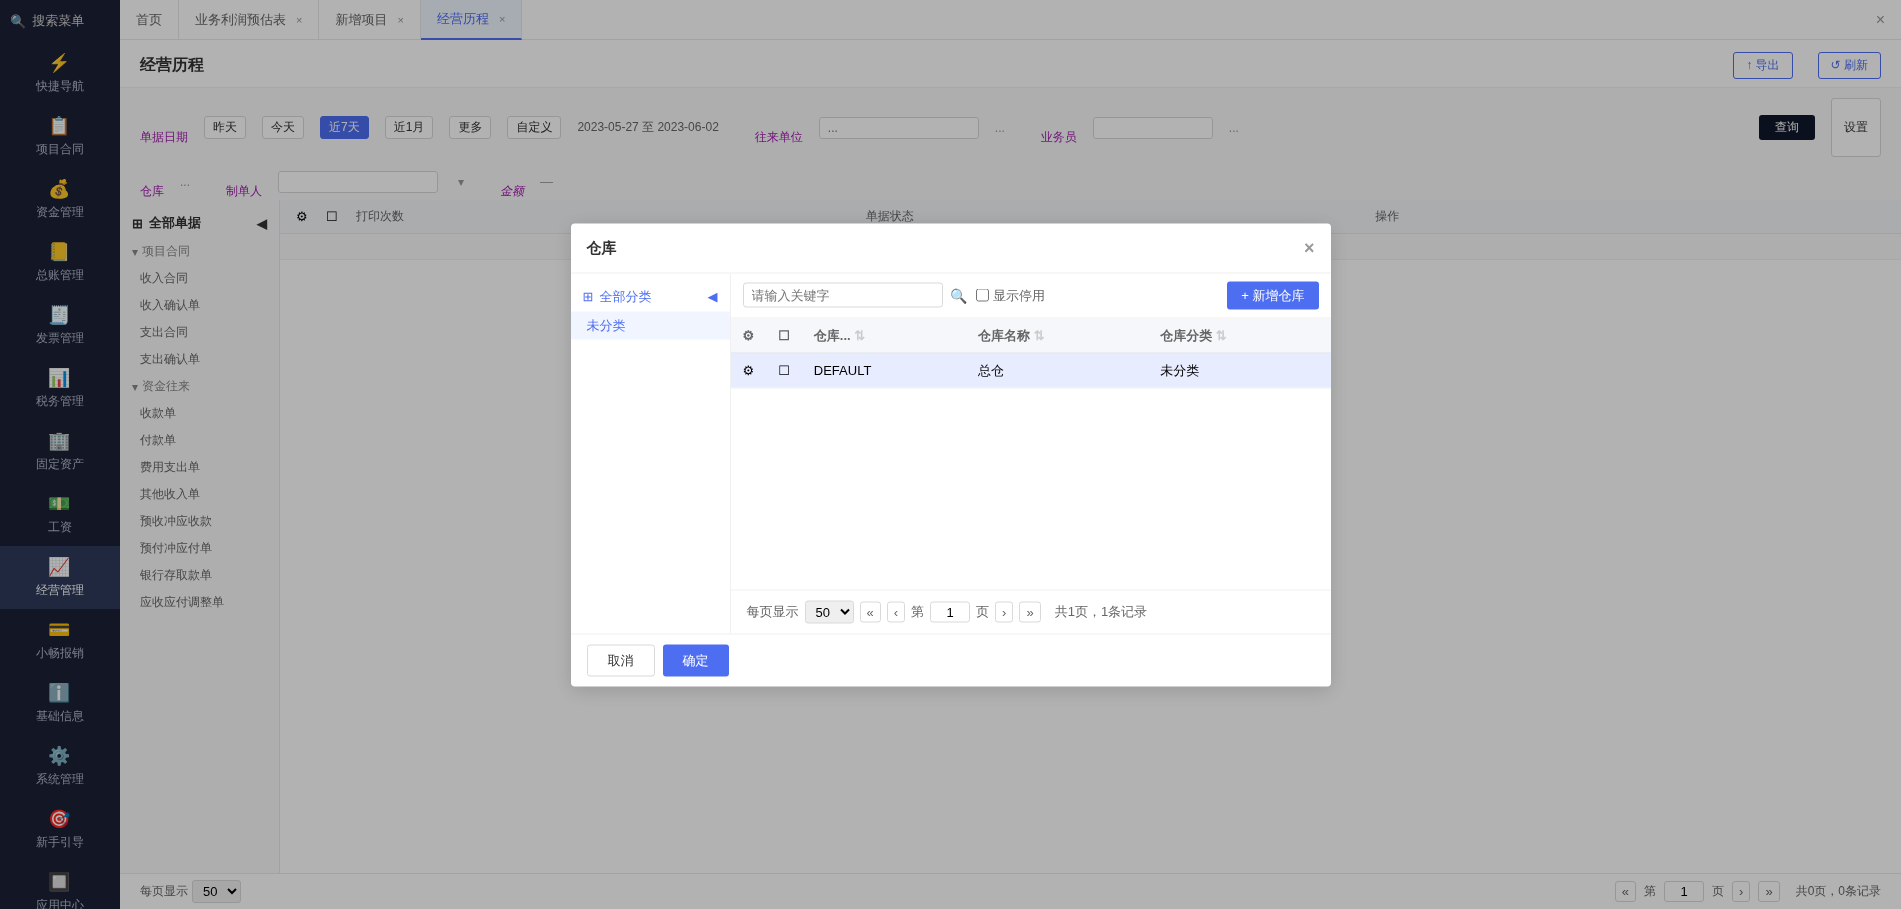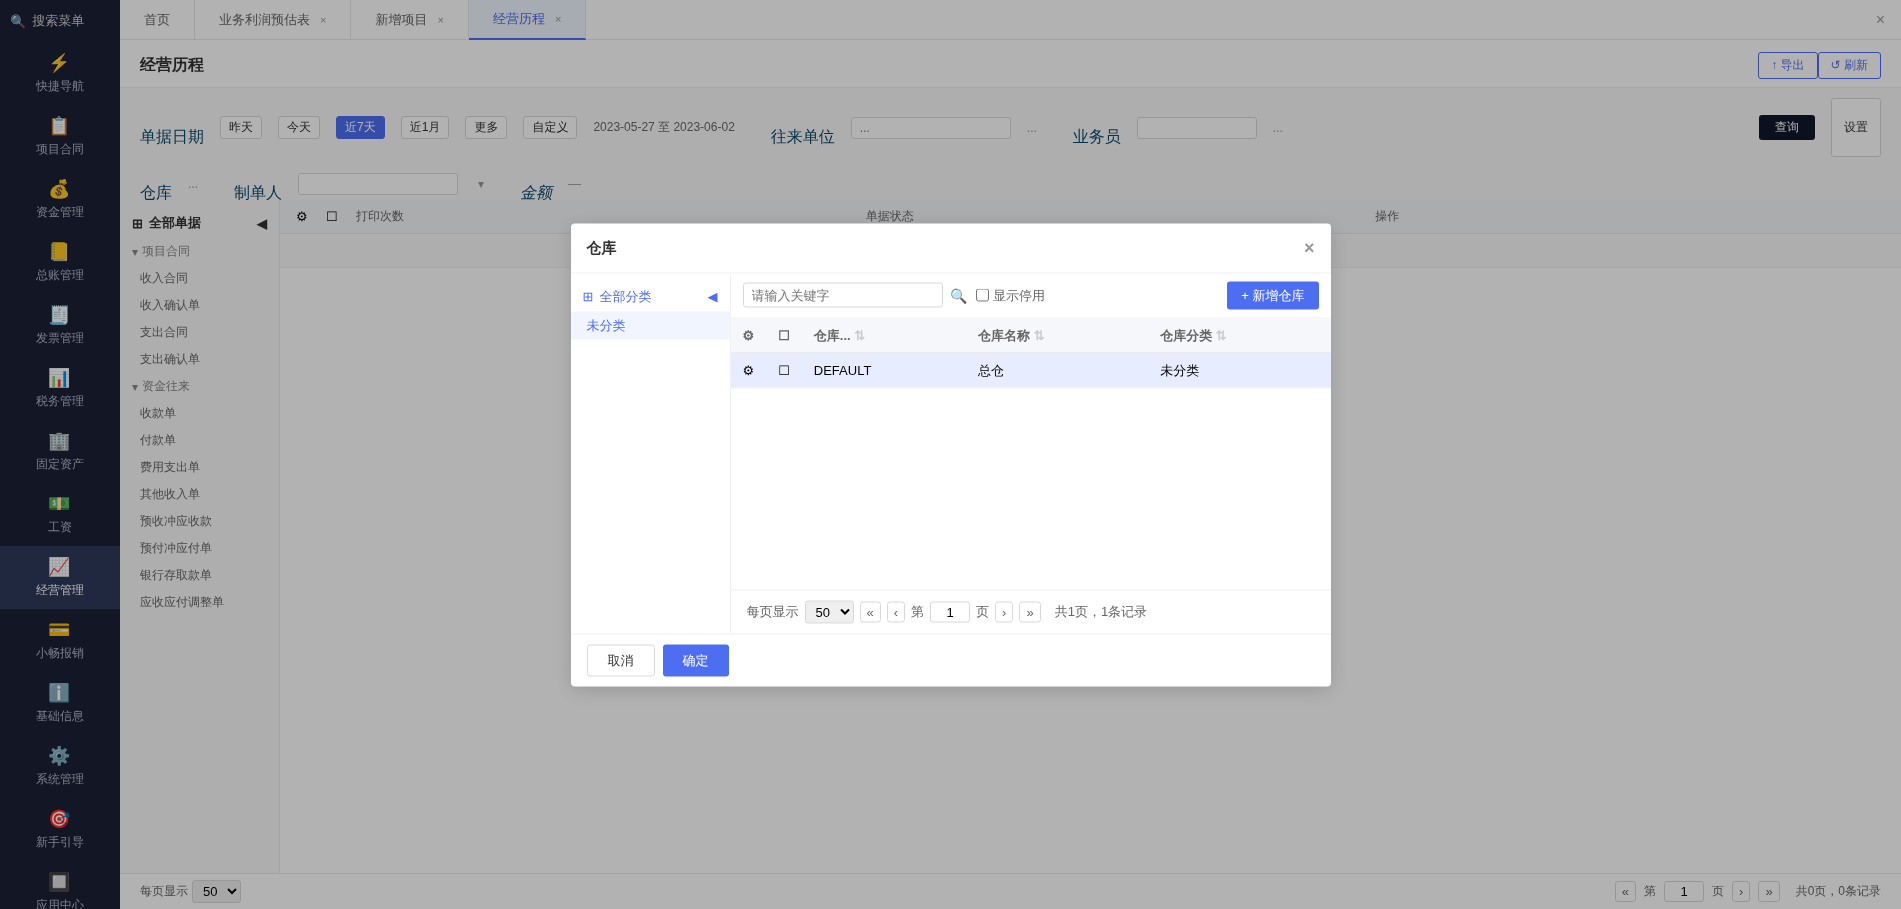--- a/index.html
+++ b/index.html
@@ -21,47 +21,47 @@
     .sidebar-item.active { background: #2d3a5a; color: #fff; }
     .sidebar-item .icon { font-size: 18px; }
 
     
     .topbar {
       position: fixed; left: 120px; top: 0; right: 0; height: 40px;
       background: #fff; display: flex; align-items: center; border-bottom: 1px solid #e8e8e8;
       z-index: 10;
     }
     .tab {
-      padding: 0 24px; height: 40px; display: flex; align-items: center; gap: 6px;
+      padding: 0 16px; height: 40px; display: flex; align-items: center; gap: 6px;
       font-size: 13px; color: #666; cursor: pointer; border-right: 1px solid #e8e8e8;
     }
     .tab.active { background: #f0f5ff; color: #4e6ef2; border-bottom: 2px solid #4e6ef2; }
     .tab .close { color: #999; font-size: 11px; margin-left: 4px; }
     .topbar-close { margin-left: auto; padding: 0 16px; color: #999; cursor: pointer; font-size: 16px; }
 
     
     .page {
       position: fixed; left: 120px; top: 40px; right: 0; bottom: 0;
       background: #fff; overflow: hidden;
     }
     .page-header {
       padding: 12px 20px 8px; font-size: 16px; font-weight: bold; color: #333;
       display: flex; justify-content: space-between; align-items: center;
       border-bottom: 1px solid #f0f0f0;
     }
-    .page-header-actions { display: flex; gap: 0; }
+    .page-header-actions { display: flex; gap: 25px; }
     .btn-export { border: 1px solid #4e6ef2; color: #4e6ef2; background: #fff; padding: 4px 12px; border-radius: 3px; cursor: pointer; font-size: 12px; }
     .btn-refresh { border: 1px solid #4e6ef2; color: #4e6ef2; background: #fff; padding: 4px 12px; border-radius: 3px; cursor: pointer; font-size: 12px; }
 
     
     .filter-bar {
       padding: 10px 20px; background: #fafafa; border-bottom: 1px solid #f0f0f0;
     }
     .filter-row { display: flex; align-items: center; gap: 16px; margin-bottom: 6px; flex-wrap: wrap; }
-    .filter-label { color: #0c4a6e; font-size: 16px; white-space: nowrap; margin-top: 20px; }
+    .filter-label { color: #a21caf; font-size: 12px; white-space: nowrap; margin-top: 20px; }
     .date-btn { padding: 2px 8px; border: 1px solid #d9d9d9; border-radius: 3px; background: #fff; font-size: 12px; cursor: pointer; color: #333; }
     .date-btn.active { background: #4e6ef2; color: #fff; border-color: #4e6ef2; }
     .filter-input { border: 1px solid #d9d9d9; border-radius: 3px; padding: 3px 8px; font-size: 12px; width: 160px; }
     .btn-query { background: #0f172a; color: #fff; border: none; padding: 4px 16px; border-radius: 3px; cursor: pointer; font-size: 12px; }
     .btn-settings { background: #fff; color: #333; border: 1px solid #d9d9d9; padding: 20px 12px; border-radius: 3px; cursor: pointer; font-size: 12px; }
 
     
     .left-menu {
       position: absolute; left: 0; top: 0; bottom: 0; width: 160px;
       background: #fafafa; border-right: 1px solid #e8e8e8; overflow-y: auto;

